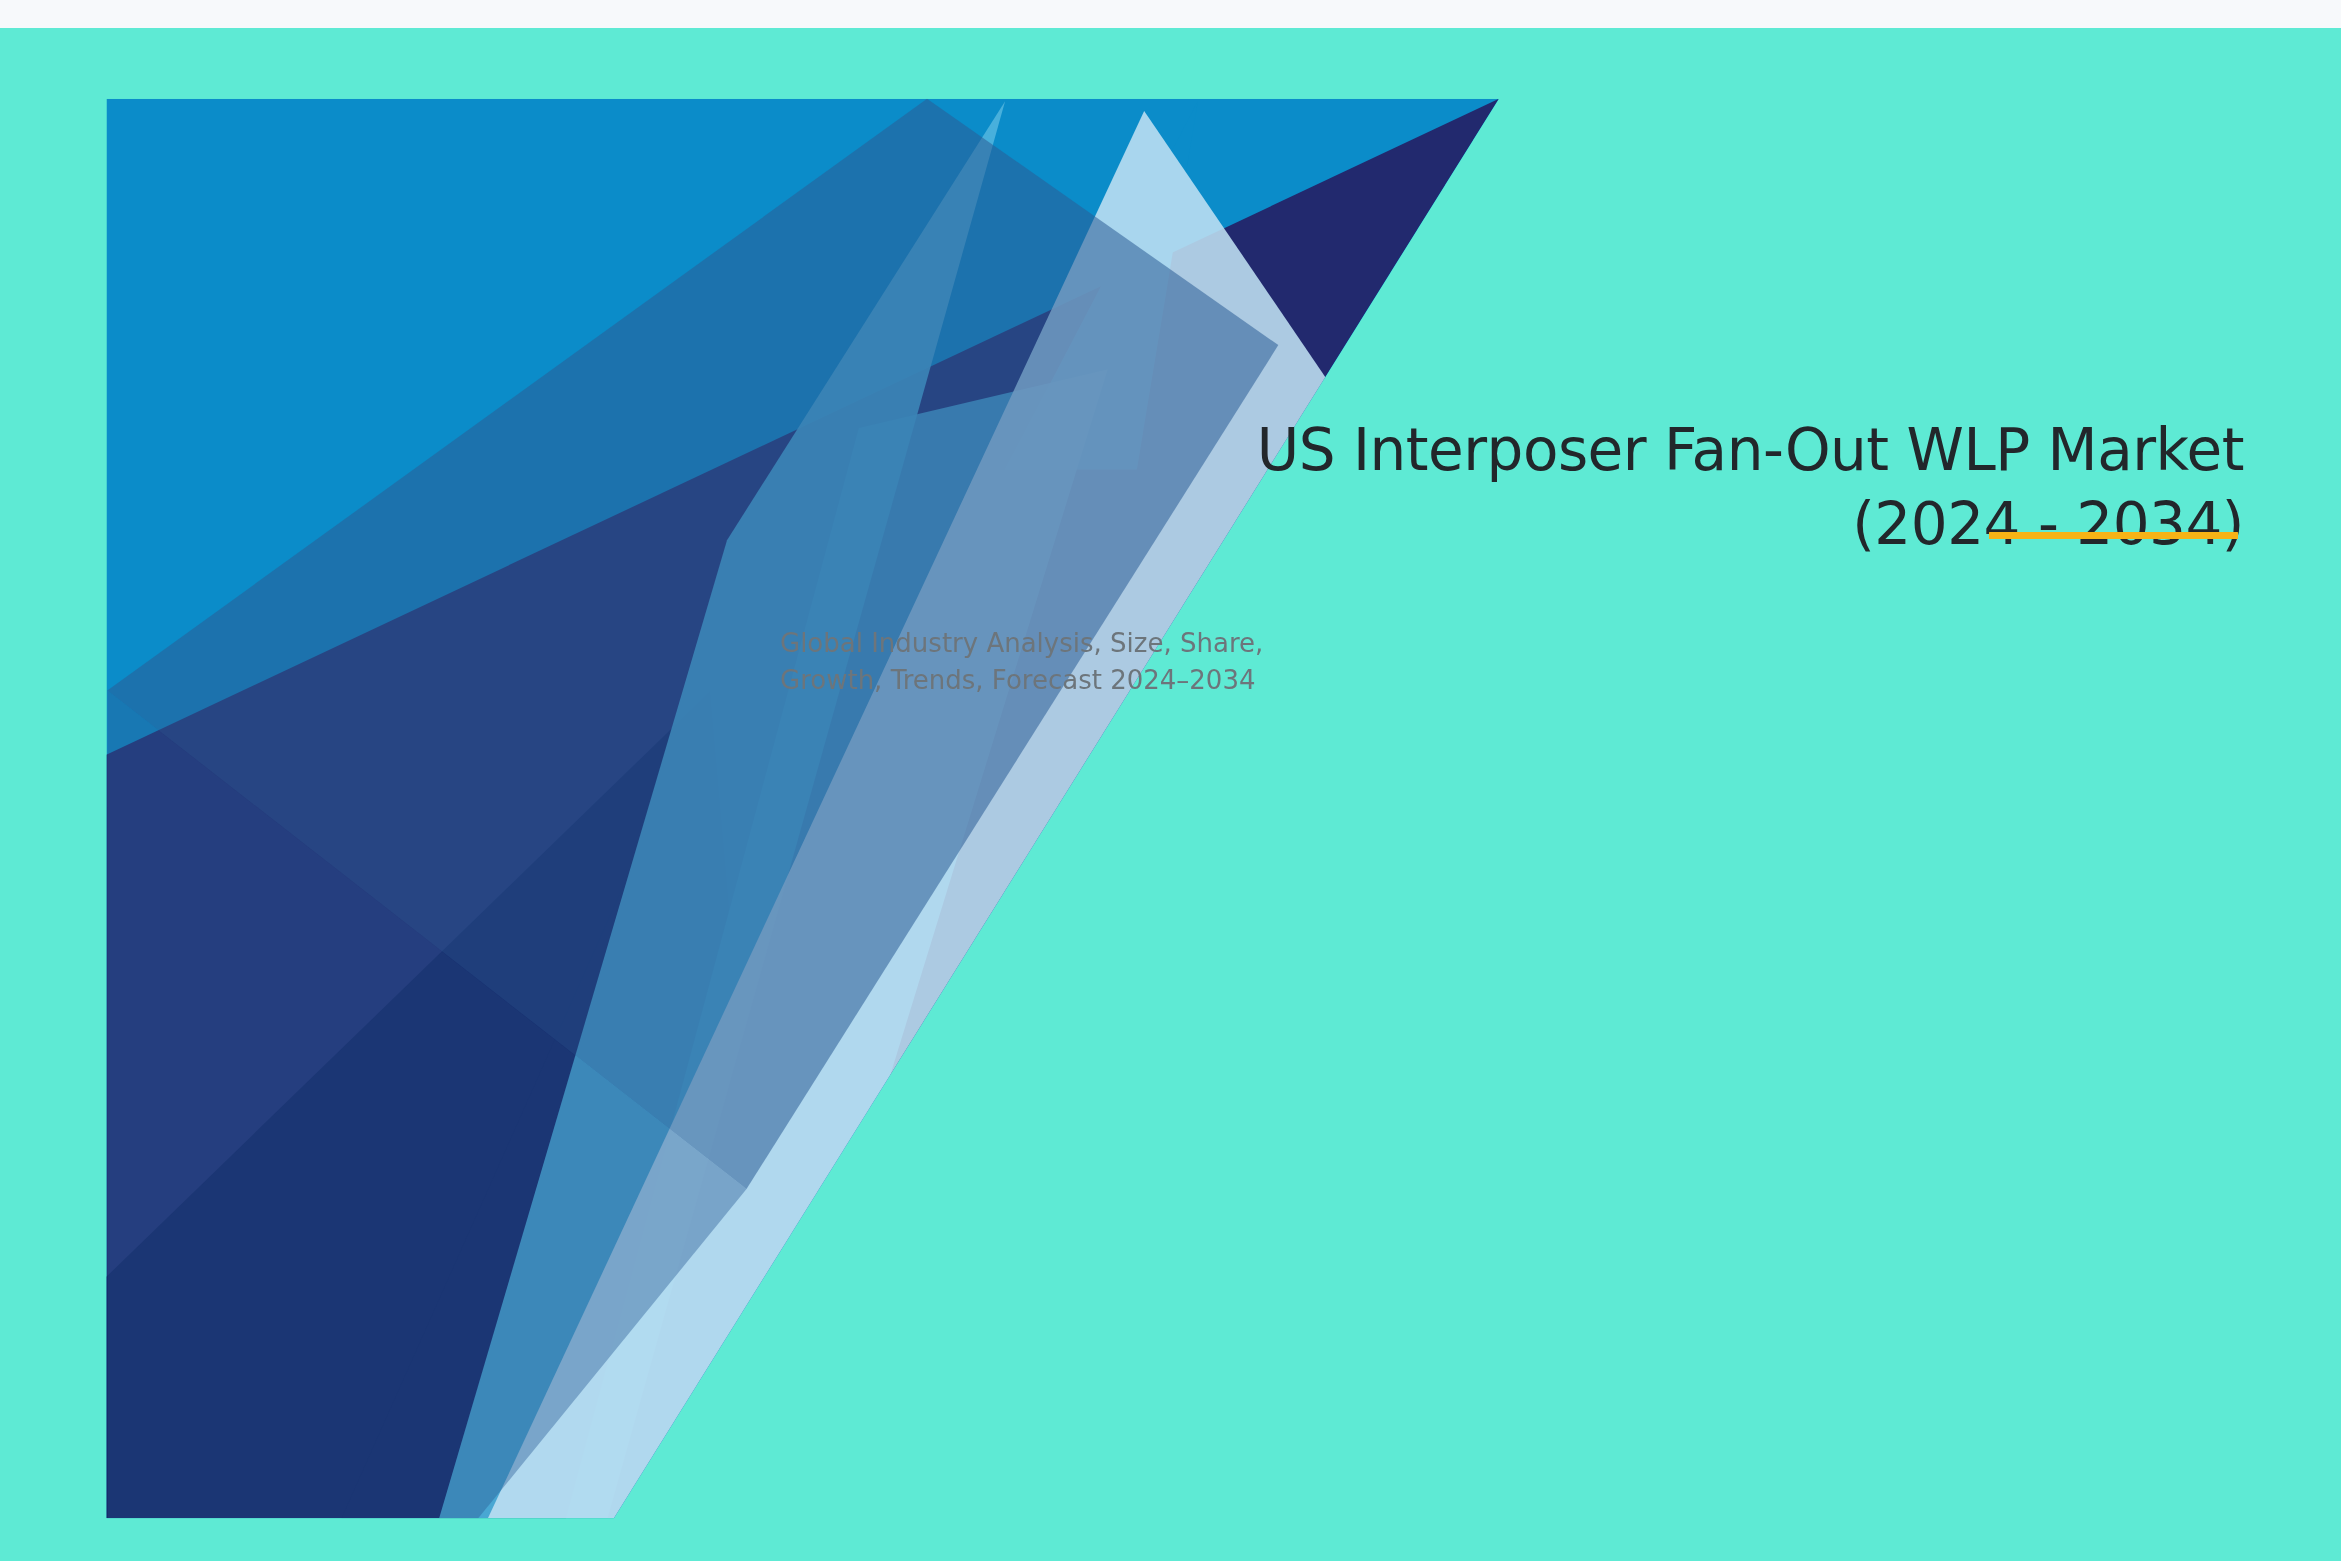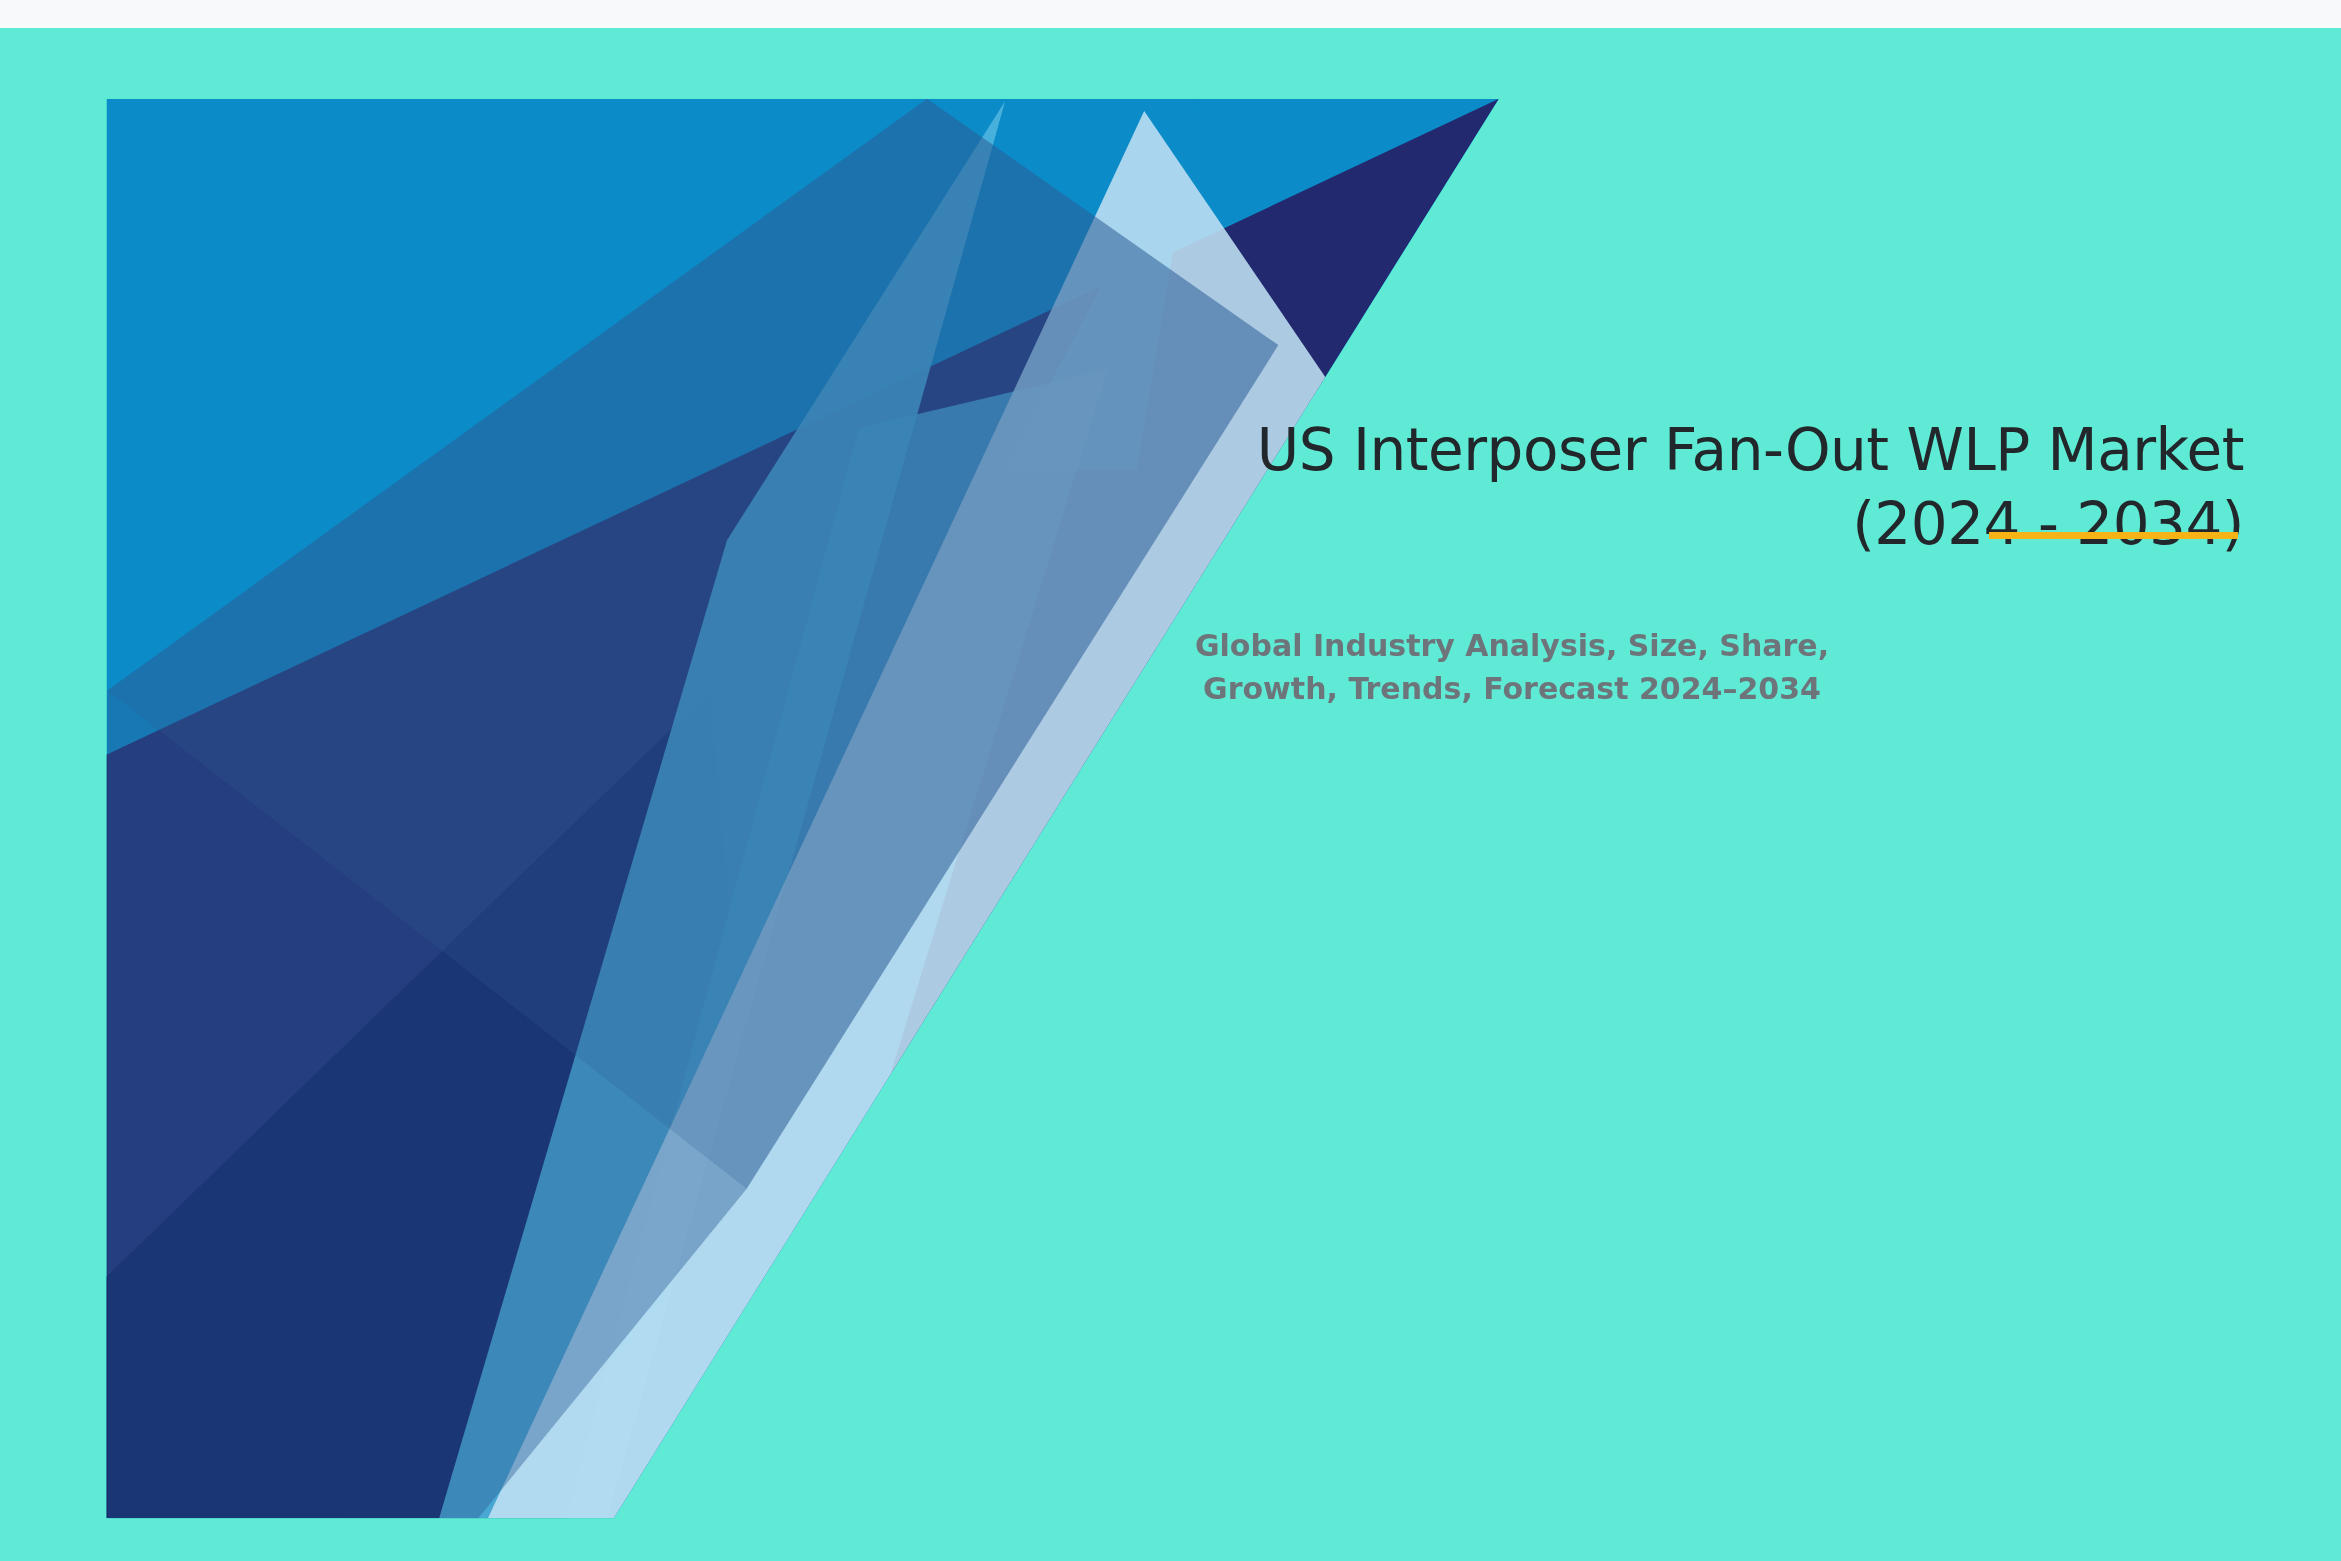--- a/index.html
+++ b/index.html
@@ -60,25 +60,25 @@
     bottom: 22.4px;
     width: 249px;
     height: 6.8px;
     background: #f6b316;
     border-radius: 0.5px;
   }
   .cover-subtitle {
     margin: 0;
     margin-top: 64px;
     font-family: "DejaVu Sans", sans-serif;
-    font-weight: 700;
-    font-size: 30px;
+    font-weight: 400;
+    font-size: 26px;
     line-height: 1.42;
     color: #6d757b;
-    text-align: center;
+    text-align: left;
     white-space: pre-line;
   }
 </style>
 </head>
 <body>
 
 <div class="page">
 
   <svg class="artwork" viewBox="0 0 4800 3200" width="2342" height="1561" preserveAspectRatio="none" xmlns="http://www.w3.org/2000/svg">
 

